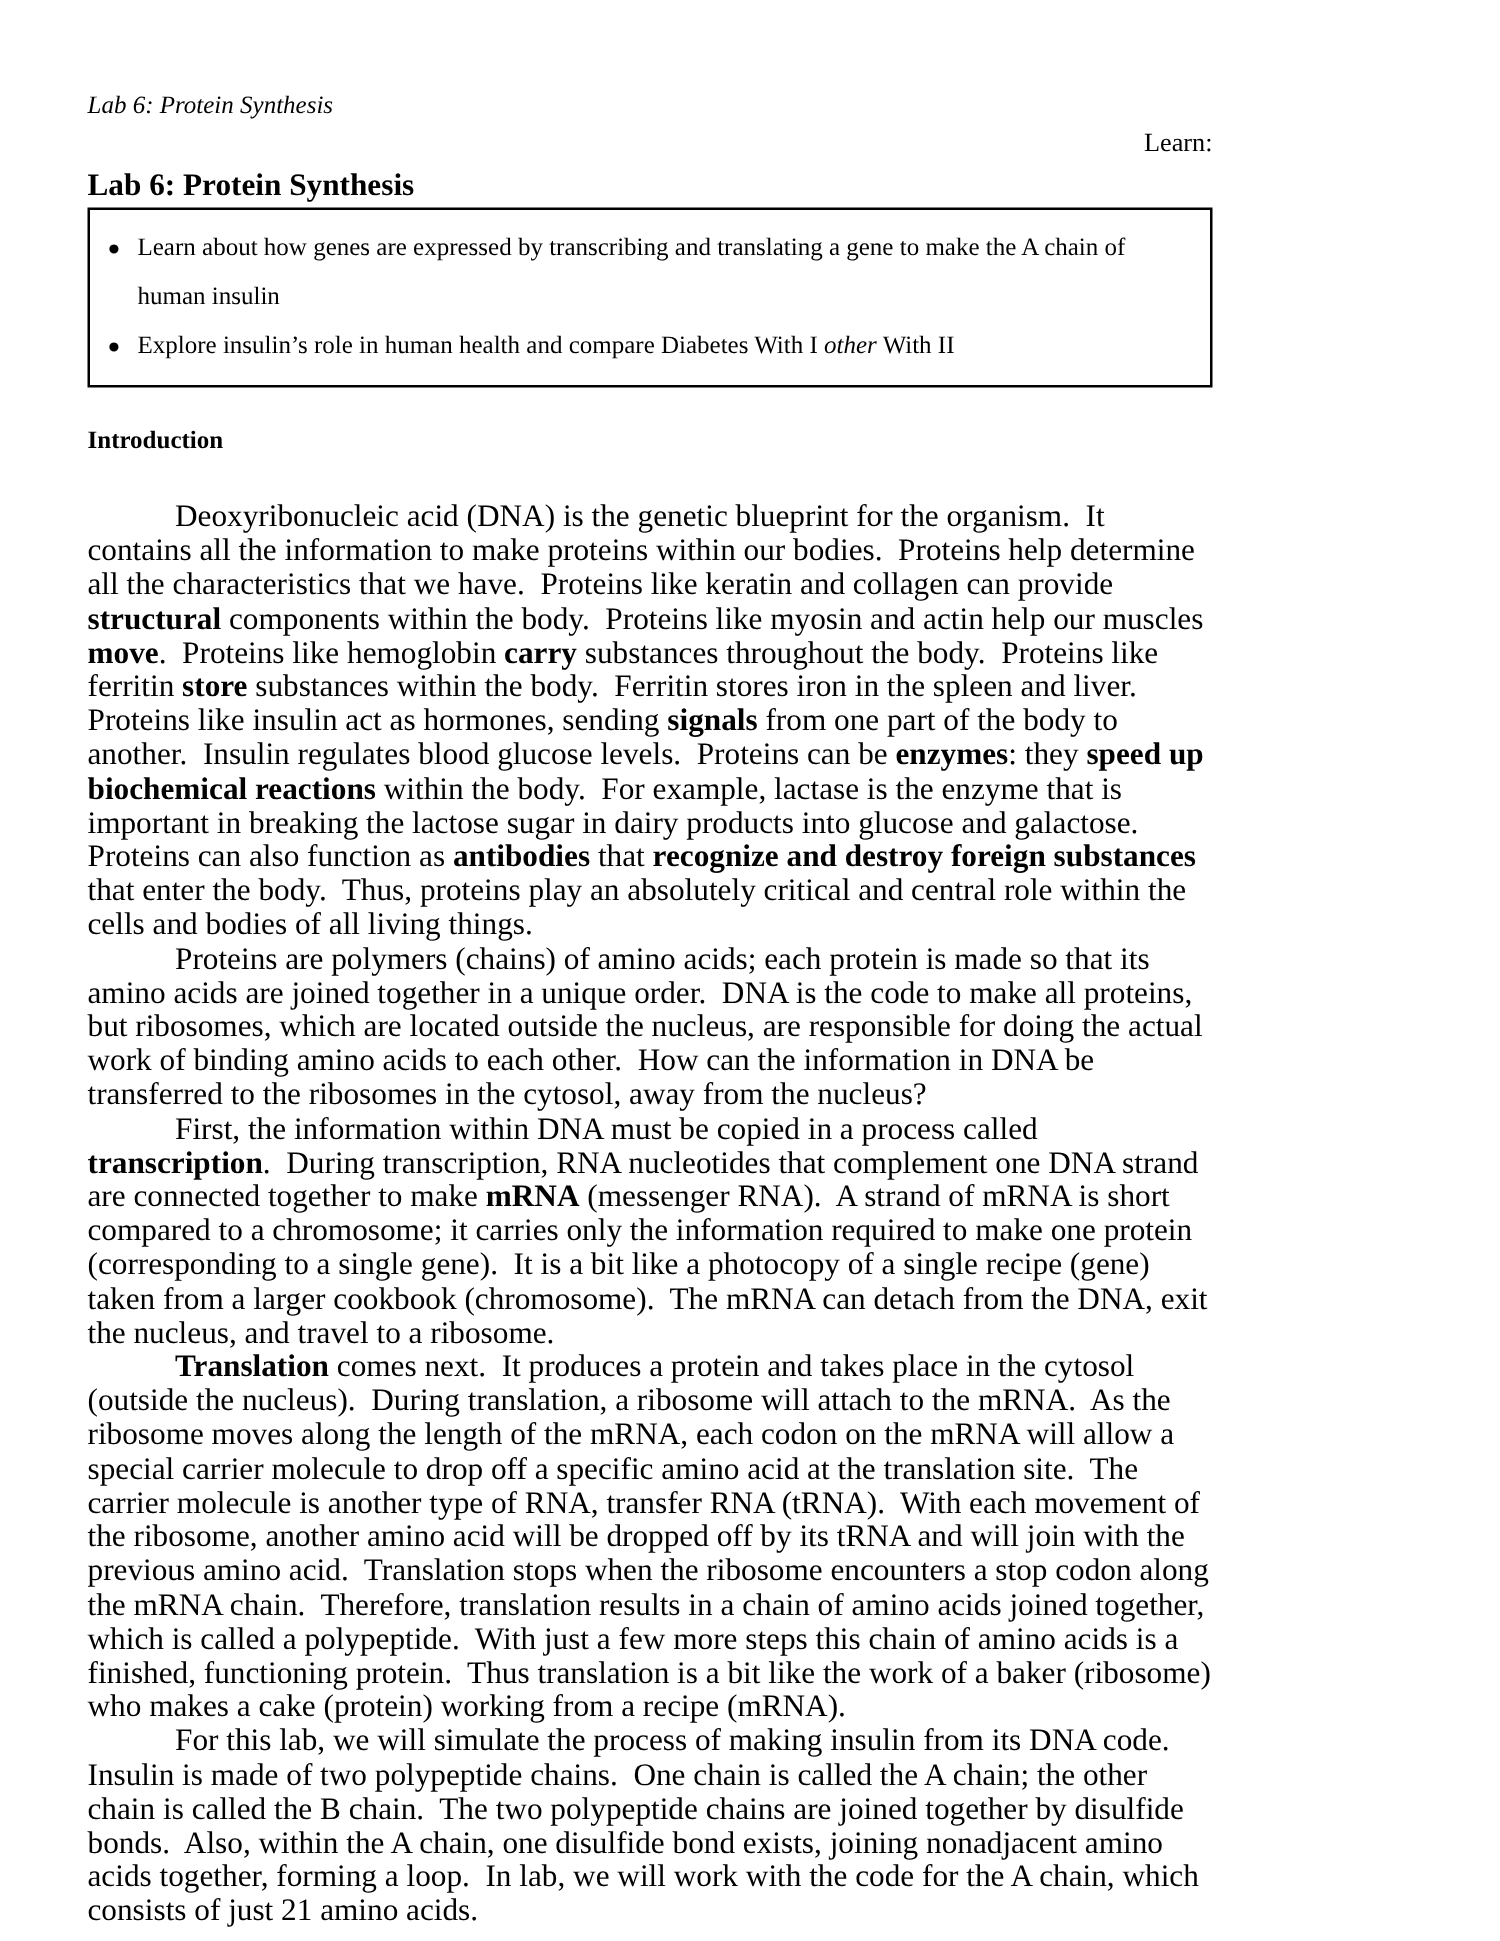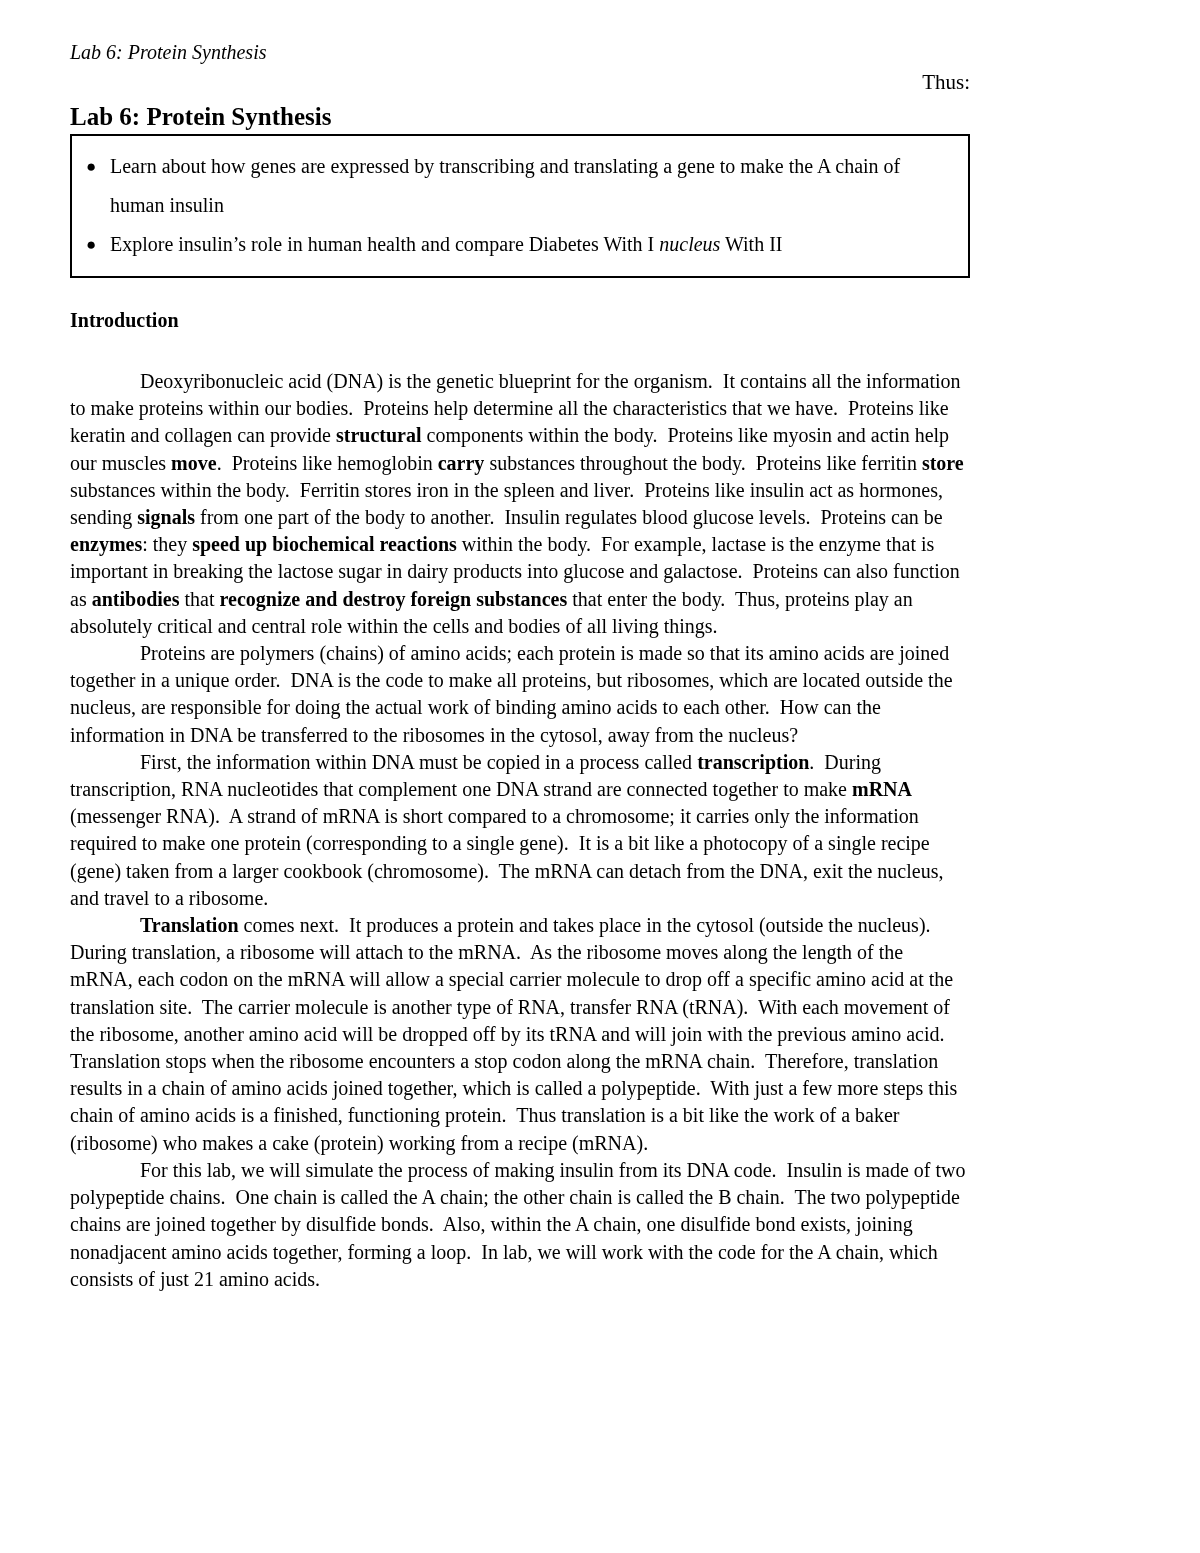--- a/index.html
+++ b/index.html
@@ -11,21 +11,21 @@
     width: 1200px;
     height: 1553px;
     font-family: "Liberation Serif", "DejaVu Serif", serif;
     color: #000000;
     -webkit-font-smoothing: antialiased;
   }
   .page {
     box-sizing: border-box;
     width: 1032px;
     height: 1553px;
-    padding: 40px 62px 0 70px;
+    padding: 72px 62px 0 70px;
     background: #ffffff;
     overflow: hidden;
   }
   .running-head {
     font-style: italic;
     font-size: 20px;
     line-height: 24px;
   }
   .name-row {
     text-align: right;
@@ -67,54 +67,54 @@
     flex: 1;
   }
   .intro-head {
     font-size: 20px;
     font-weight: bold;
     line-height: 24px;
     margin: 30px 0 0 0;
   }
   .body-text {
     margin-top: 36px;
-    font-size: 20px;
+    font-size: 25px;
     line-height: 27.2px;
   }
   .body-text p {
     margin: 0;
     text-indent: 70px;
     white-space: pre-wrap;
     text-align: left;
   }
   .b { font-weight: bold; }
   .i { font-style: italic; }
 </style>
 </head>
 <body>
 
 <div class="page">
 
   <div class="running-head">Lab 6: Protein Synthesis</div>
 
   <div class="name-row">
-    <span>Thus:</span>
+    <span>Learn:</span>
   </div>
 
   <h1 class="title">Lab 6: Protein Synthesis</h1>
 
   <div class="obj-box">
     <div class="obj-list">
         <div class="obj-item">
           <span class="obj-bullet">●</span>
           <span class="obj-text"><span>Learn about how genes are expressed by transcribing and translating a gene to make the A chain of human insulin</span></span>
         </div>
         <div class="obj-item">
           <span class="obj-bullet">●</span>
-          <span class="obj-text"><span>Explore insulin’s role in human health and compare Diabetes With I </span><span class="i">nucleus</span><span> With II</span></span>
+          <span class="obj-text"><span>Explore insulin’s role in human health and compare Diabetes With I </span><span class="i">other</span><span> With II</span></span>
         </div>
       </div>
   </div>
 
   <h2 class="intro-head">Introduction</h2>
 
   <div class="body-text">
       <p><span>Deoxyribonucleic acid (DNA) is the genetic blueprint for the organism.  It contains all the information to make proteins within our bodies.  Proteins help determine all the characteristics that we have.  Proteins like keratin and collagen can provide </span><span class="b">structural</span><span> components within the body.  Proteins like myosin and actin help our muscles </span><span class="b">move</span><span>.  Proteins like hemoglobin </span><span class="b">carry</span><span> substances throughout the body.  Proteins like ferritin </span><span class="b">store</span><span> substances within the body.  Ferritin stores iron in the spleen and liver.  Proteins like insulin act as hormones, sending </span><span class="b">signals</span><span> from one part of the body to another.  Insulin regulates blood glucose levels.  Proteins can be </span><span class="b">enzymes</span><span>: they </span><span class="b">speed up biochemical reactions</span><span> within the body.  For example, lactase is the enzyme that is important in breaking the lactose sugar in dairy products into glucose and galactose.  Proteins can also function as </span><span class="b">antibodies</span><span> that </span><span class="b">recognize and destroy foreign substances</span><span> that enter the body.  Thus, proteins play an absolutely critical and central role within the cells and bodies of all living things.</span></p>
       <p><span>Proteins are polymers (chains) of amino acids; each protein is made so that its amino acids are joined together in a unique order.  DNA is the code to make all proteins, but ribosomes, which are located outside the nucleus, are responsible for doing the actual work of binding amino acids to each other.  How can the information in DNA be transferred to the ribosomes in the cytosol, away from the nucleus?</span></p>
       <p><span>First, the information within DNA must be copied in a process called </span><span class="b">transcription</span><span>.  During transcription, RNA nucleotides that complement one DNA strand are connected together to make </span><span class="b">mRNA</span><span> (messenger RNA).  A strand of mRNA is short compared to a chromosome; it carries only the information required to make one protein (corresponding to a single gene).  It is a bit like a photocopy of a single recipe (gene) taken from a larger cookbook (chromosome).  The mRNA can detach from the DNA, exit the nucleus, and travel to a ribosome.</span></p>

